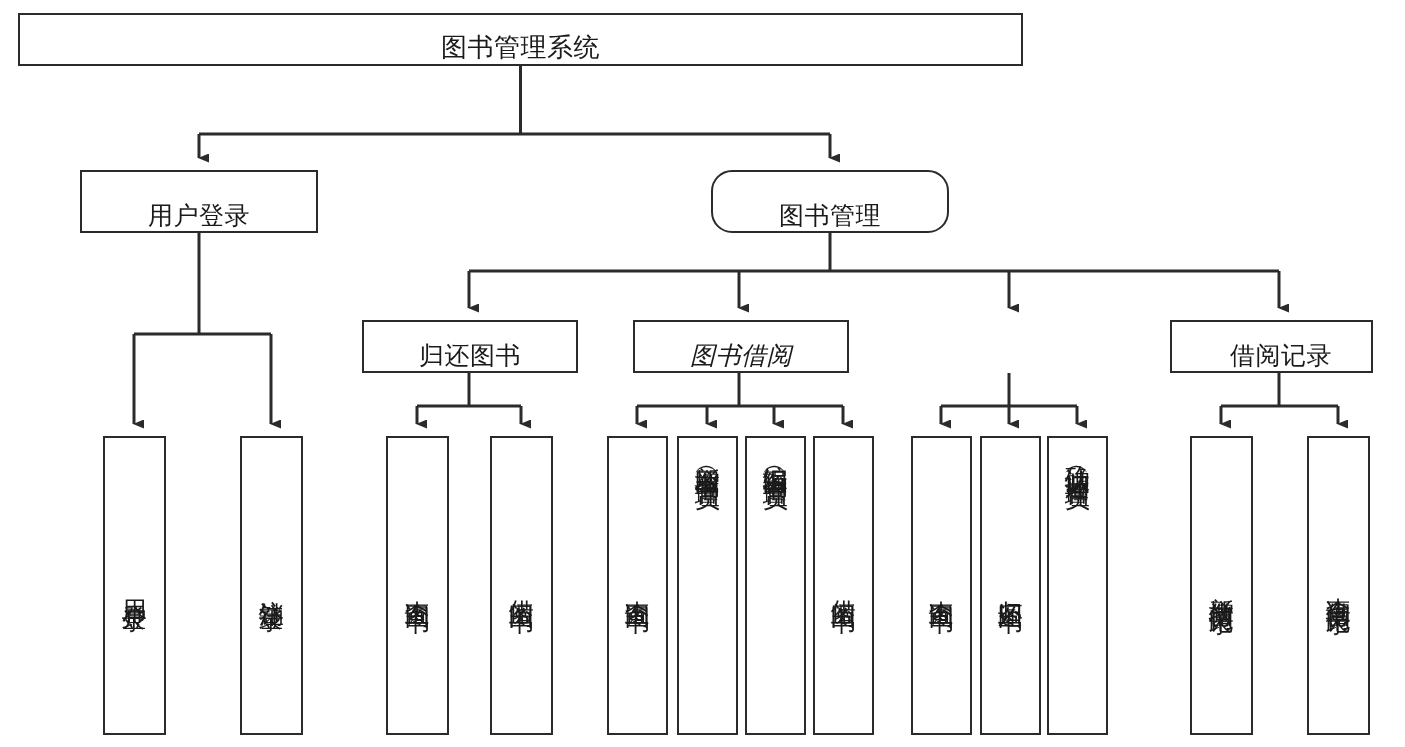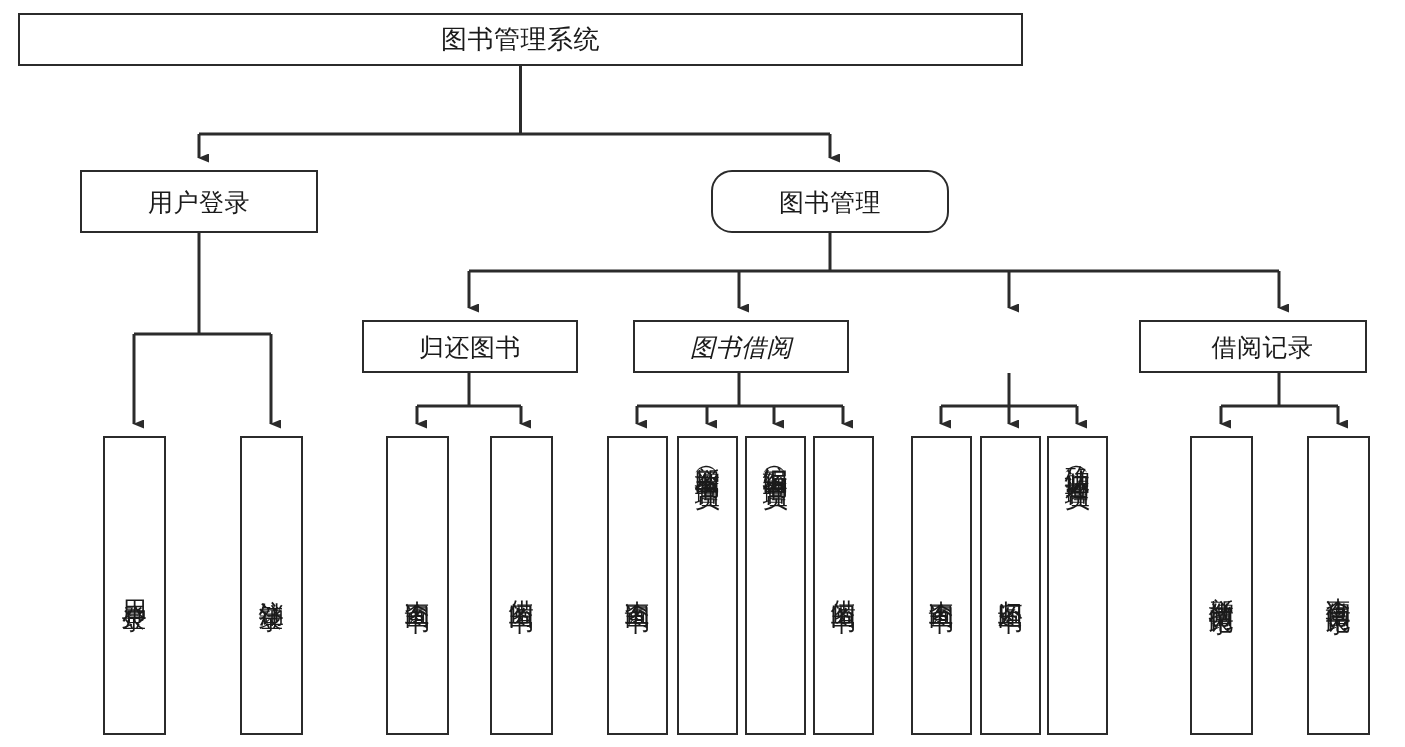--- a/index.html
+++ b/index.html
@@ -23,21 +23,21 @@
     width: 1405px;
     height: 747px;
     pointer-events: none;
   }
   .node {
     position: absolute;
     box-sizing: border-box;
     border: 2.5px solid #2b2b2b;
     background: #ffffff;
     display: flex;
-    align-items: center;
+    align-items: flex-end;
     justify-content: center;
     color: #1a1a1a;
   }
   .node-label {
     display: block;
     text-align: center;
     line-height: 1.28;
     white-space: nowrap;
   }
   
@@ -147,21 +147,21 @@
 
   <div class="node horiz" style="left:362px; top:320px; width:216px; height:53px;">
     <span class="node-label">归还图书</span>
   </div>
 
   <div class="node horiz" style="left:633px; top:320px; width:216px; height:53px;font-style:italic;">
     <span class="node-label">图书借阅</span>
   </div>
 
 
-  <div class="node horiz" style="left:1139px; top:320px; width:228px; height:53px;padding-left:19px;">
+  <div class="node horiz" style="left:1170px; top:320px; width:203px; height:53px;padding-left:19px;">
     <span class="node-label">借阅记录</span>
   </div>
 
   <div class="node vert center-text" style="left:103px; top:436px; width:63px; height:299px;">
     <span class="node-label">用户登录</span>
   </div>
 
   <div class="node vert center-text" style="left:240px; top:436px; width:63px; height:299px;">
     <span class="node-label">注销登录</span>
   </div>

